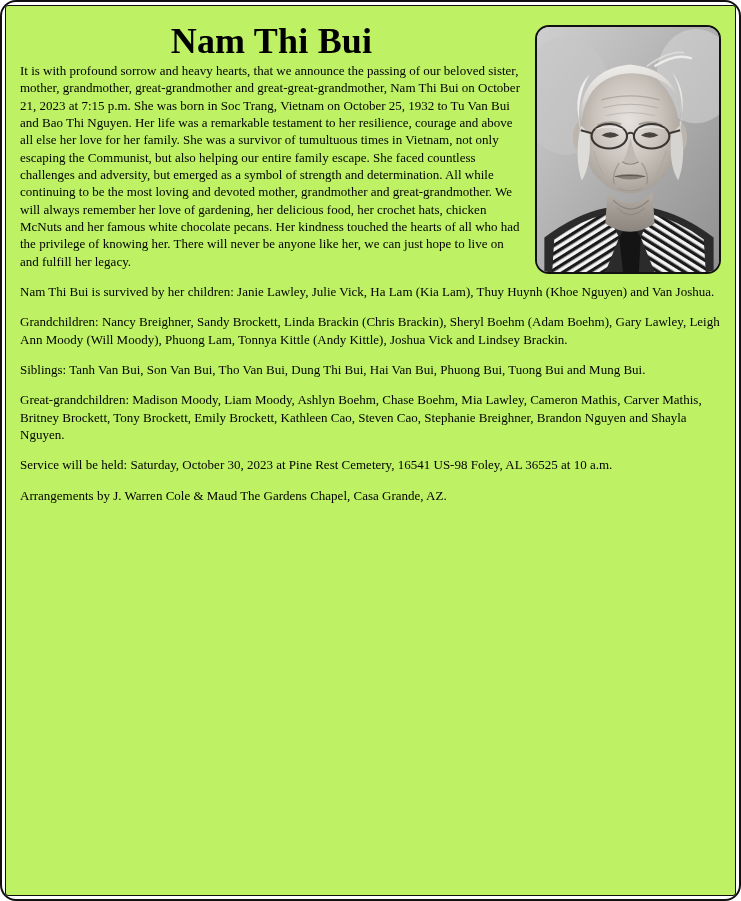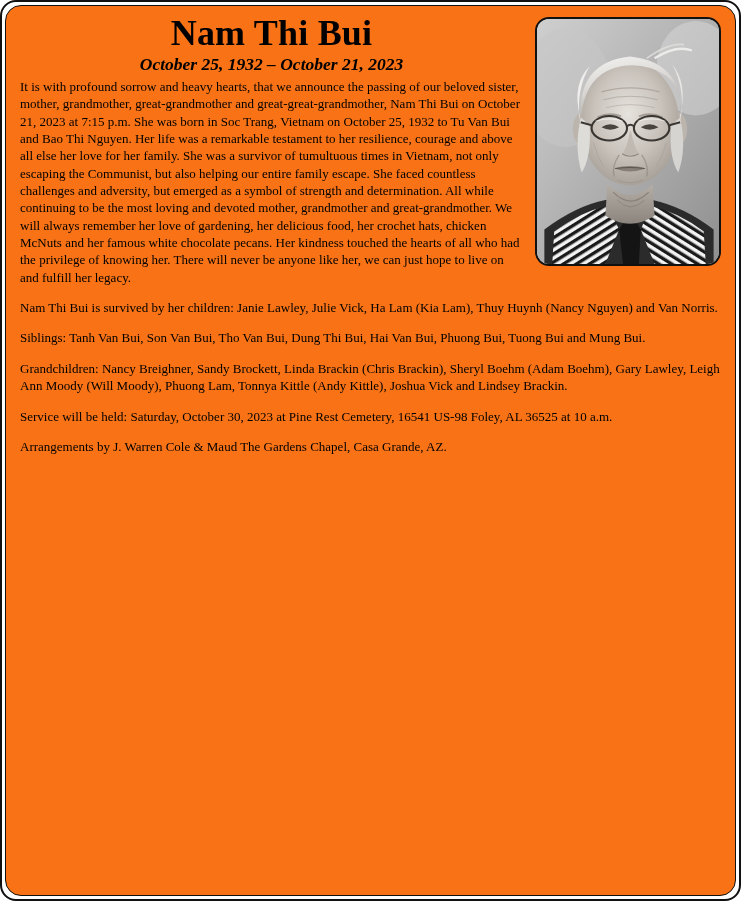--- a/index.html
+++ b/index.html
@@ -24,23 +24,23 @@
     border: 2px solid #111111;
     border-radius: 16px;
     padding: 3px;
     background: #ffffff;
   }
   #notice-inner {
     box-sizing: border-box;
     width: 100%;
     height: 100%;
     border: 1px solid #111111;
-    border-radius: 16px;
-    padding: 8px 14px 8px 14px;
-    background: #f97316;
+    border-radius: 3px;
+    padding: 16px 14px 8px 14px;
+    background: #bef264;
     overflow: hidden;
   }
 
   
   .portrait-wrap {
     float: right;
     width: 186px;
     height: 249px;
     margin: 3px 0 6px 12px;
     box-sizing: border-box;
@@ -198,23 +198,23 @@
           <path d="M80 152 Q95 150 110 152" fill="none" stroke="#5c554e" stroke-width="1.1"></path>
 
           <path d="M82 164 Q95 169 108 164" fill="none" stroke="#9a938b" stroke-width="1.1" opacity="0.6"></path>
           <path d="M58 126 Q62 140 68 150" fill="none" stroke="#a39c94" stroke-width="1" opacity="0.5"></path>
           <path d="M132 126 Q128 140 122 150" fill="none" stroke="#a39c94" stroke-width="1" opacity="0.5"></path>
         </g>
       </svg>
     </div>
 
     <h1 class="name">Nam Thi Bui</h1>
-    <div class="dates">October 25, 1932 – October 21, 2023</div>
 
     <p class="body lead">It is with profound sorrow and heavy hearts, that we announce the passing of our beloved sister, mother, grandmother, great-grandmother and great-great-grandmother, Nam Thi Bui on October 21, 2023 at 7:15 p.m. She was born in Soc Trang, Vietnam on October 25, 1932 to Tu Van Bui and Bao Thi Nguyen. Her life was a remarkable testament to her resilience, courage and above all else her love for her family. She was a survivor of tumultuous times in Vietnam, not only escaping the Communist, but also helping our entire family escape. She faced countless challenges and adversity, but emerged as a symbol of strength and determination. All while continuing to be the most loving and devoted mother, grandmother and great-grandmother. We will always remember her love of gardening, her delicious food, her crochet hats, chicken McNuts and her famous white chocolate pecans. Her kindness touched the hearts of all who had the privilege of knowing her. There will never be anyone like her, we can just hope to live on and fulfill her legacy.</p>
-    <p class="body">Nam Thi Bui is survived by her children: Janie Lawley, Julie Vick, Ha Lam (Kia Lam), Thuy Huynh (Nancy Nguyen) and Van Norris.</p>
+    <p class="body">Nam Thi Bui is survived by her children: Janie Lawley, Julie Vick, Ha Lam (Kia Lam), Thuy Huynh (Khoe Nguyen) and Van Joshua.</p>
+    <p class="body">Grandchildren: Nancy Breighner, Sandy Brockett, Linda Brackin (Chris Brackin), Sheryl Boehm (Adam Boehm), Gary Lawley, Leigh Ann Moody (Will Moody), Phuong Lam, Tonnya Kittle (Andy Kittle), Joshua Vick and Lindsey Brackin.</p>
     <p class="body">Siblings: Tanh Van Bui, Son Van Bui, Tho Van Bui, Dung Thi Bui, Hai Van Bui, Phuong Bui, Tuong Bui and Mung Bui.</p>
-    <p class="body">Grandchildren: Nancy Breighner, Sandy Brockett, Linda Brackin (Chris Brackin), Sheryl Boehm (Adam Boehm), Gary Lawley, Leigh Ann Moody (Will Moody), Phuong Lam, Tonnya Kittle (Andy Kittle), Joshua Vick and Lindsey Brackin.</p>
+    <p class="body">Great-grandchildren: Madison Moody, Liam Moody, Ashlyn Boehm, Chase Boehm, Mia Lawley, Cameron Mathis, Carver Mathis, Britney Brockett, Tony Brockett, Emily Brockett, Kathleen Cao, Steven Cao, Stephanie Breighner, Brandon Nguyen and Shayla Nguyen.</p>
     <p class="body">Service will be held: Saturday, October 30, 2023 at Pine Rest Cemetery, 16541 US-98 Foley, AL 36525 at 10 a.m.</p>
     <p class="body">Arrangements by J. Warren Cole &amp; Maud The Gardens Chapel, Casa Grande, AZ.</p>
 
   </div>
 </div>
 
 </body></html>

